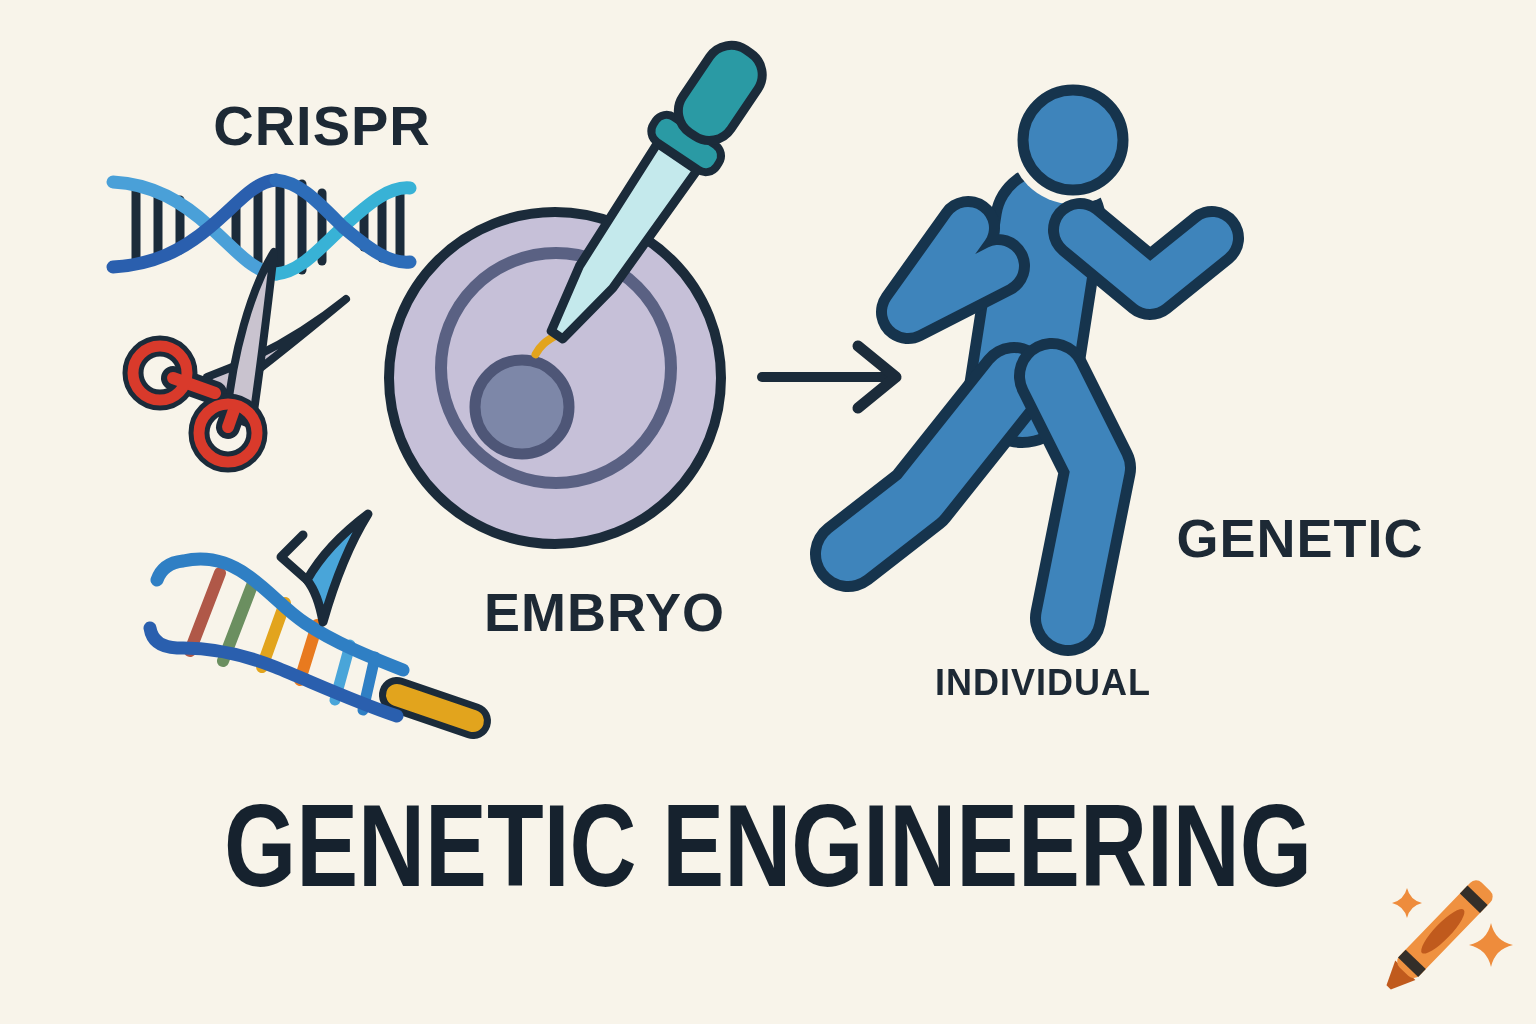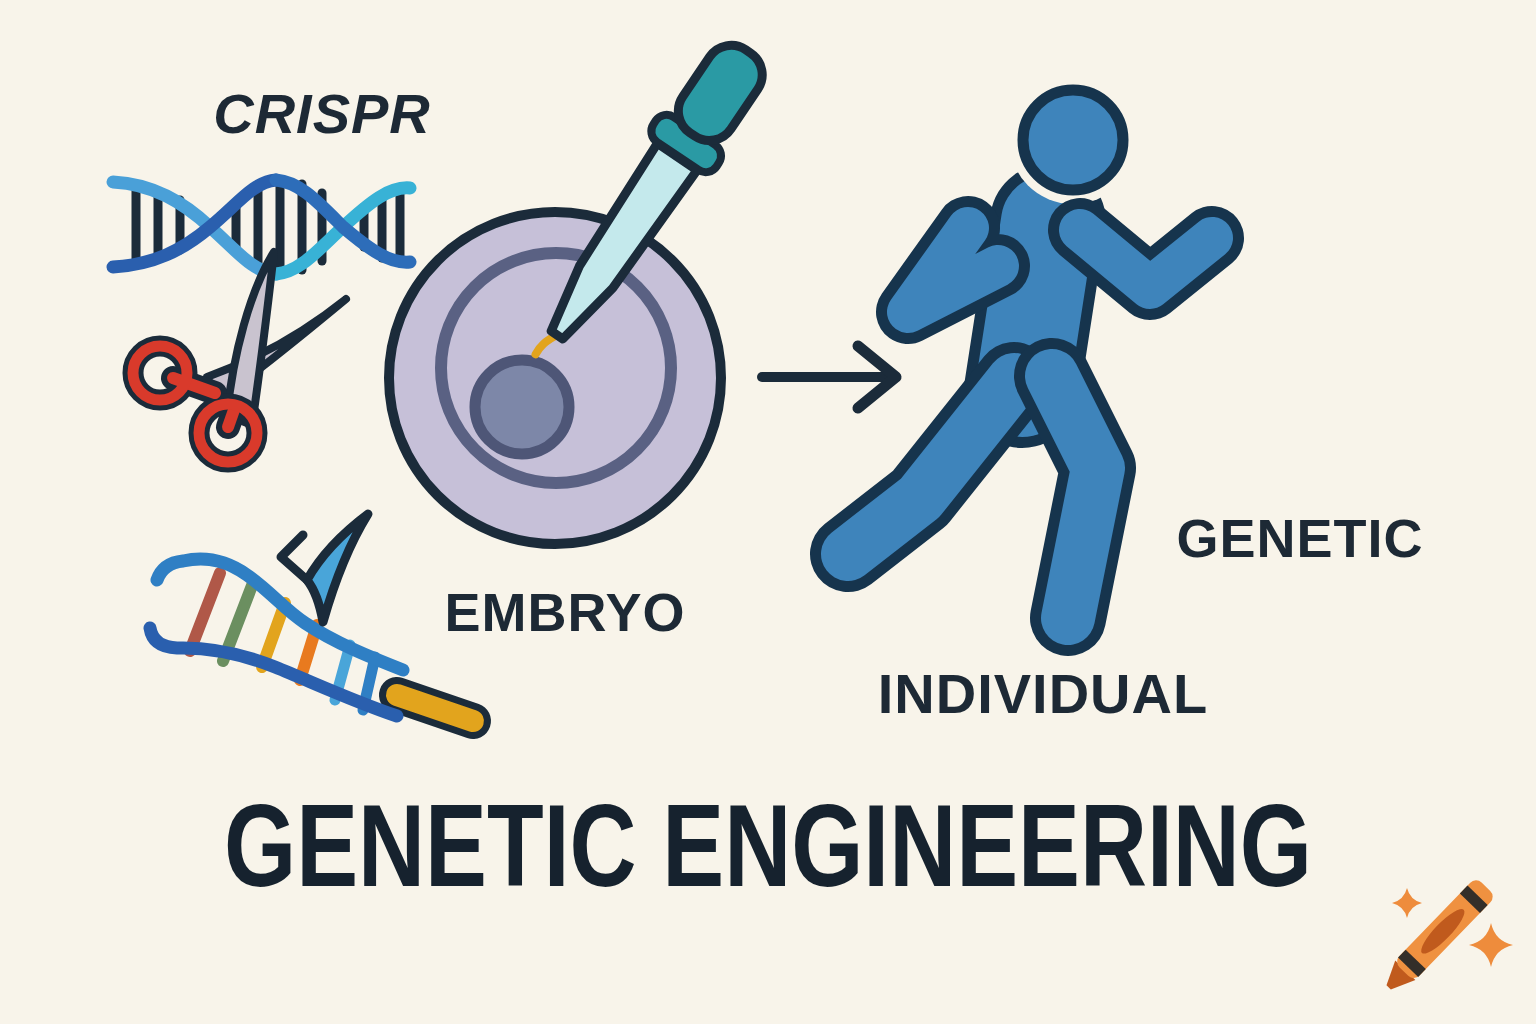--- a/index.html
+++ b/index.html
@@ -17,23 +17,23 @@
   .stage{
     position:relative; width:1536px; height:1024px; overflow:hidden;
     background:var(--background);
     font-family:"Liberation Sans", sans-serif;
   }
   .art{position:absolute; left:0; top:0; width:1536px; height:1024px;}
   .label{
     position:absolute; font-weight:bold; color:var(--text);
     text-align:center; letter-spacing:1px; line-height:1.08; white-space:pre;
   }
-  .crispr{left:162px; top:84px; width:320px; font-size:56px;font-style:italic;}
-  .embryo{left:405px; top:583px; width:320px; font-size:54px;}
-  .individual{left:843px; top:664px; width:400px; font-size:56px;}
+  .crispr{left:162px; top:96px; width:320px; font-size:56px;}
+  .embryo{left:405px; top:583px; width:320px; font-size:54px;text-align:right;}
+  .individual{left:843px; top:664px; width:400px; font-size:36px;}
   .outcome{left:1105px; top:366px; width:390px; font-size:54px; line-height:69px;}
   .title{
     left:0; top:788px; width:1536px; font-size:116px; line-height:1;
     transform:scaleX(0.8); transform-origin:50% 50%; letter-spacing:0; color:#16222e;
   }
 </style>
 </head>
 <body>
 
 <div class="stage">

